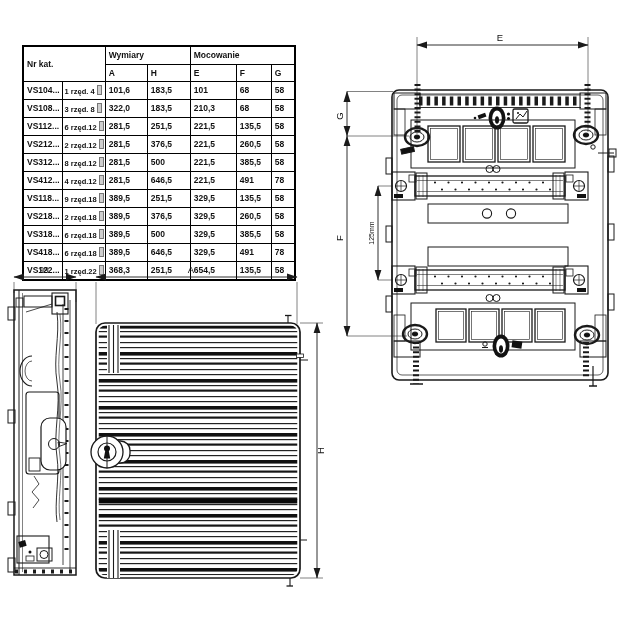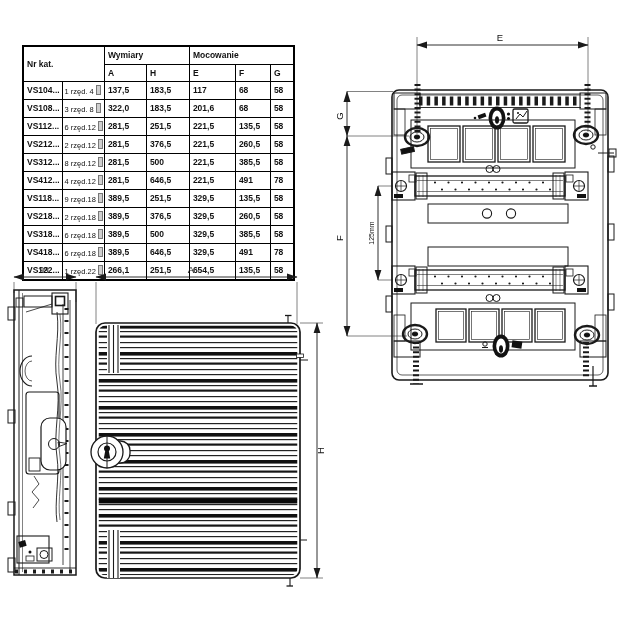--- a/index.html
+++ b/index.html
@@ -4,21 +4,21 @@
 <style>
   html,body{margin:0;padding:0}
   body{width:640px;height:640px;background:#ffffff;position:relative;overflow:hidden;
        font-family:"Liberation Sans",sans-serif;color:#111}
   .spec-table{position:absolute;left:22px;top:45px;border-collapse:collapse;table-layout:fixed;
               border:2px solid #000;background:#fff}
   .spec-table th,.spec-table td{border:1.2px solid #000;font-size:8.5px;line-height:1;
               padding:0 2px 0 3px;height:17px;text-align:left;vertical-align:middle;
               font-weight:bold;white-space:nowrap;overflow:hidden}
   .spec-table .hdr2 th{height:16px}
-  .spec-table td.cfg{font-weight:normal;font-size:7.5px;padding-left:2px;padding-right:1px}
+  .spec-table td.cfg{font-weight:bold;font-size:7.5px;padding-left:2px;padding-right:1px}
   .mod{display:inline-block;width:3px;height:8px;background:#cfcfcf;border:1px solid #777;
        margin-left:2px;vertical-align:-1px}
   svg{position:absolute;overflow:visible}
   svg text{font-family:"Liberation Sans",sans-serif;fill:#111}
 </style>
 </head>
 <body>
 
 <table class="spec-table">
   <colgroup>
@@ -39,32 +39,32 @@
   <tr class="hdr2">
     <th>A</th>
     <th>H</th>
     <th>E</th>
     <th>F</th>
     <th>G</th>
   </tr>
   <tr>
     <td>VS104...</td>
     <td class="cfg"><span>1 rzęd. 4</span><span class="mod"></span></td>
-    <td>137,5</td>
+    <td>101,6</td>
     <td>183,5</td>
-    <td>117</td>
+    <td>101</td>
     <td>68</td>
     <td>58</td>
   </tr>
   <tr>
     <td>VS108...</td>
     <td class="cfg"><span>3 rzęd. 8</span><span class="mod"></span></td>
     <td>322,0</td>
     <td>183,5</td>
-    <td>201,6</td>
+    <td>210,3</td>
     <td>68</td>
     <td>58</td>
   </tr>
   <tr>
     <td>VS112...</td>
     <td class="cfg"><span>6 rzęd.12</span><span class="mod"></span></td>
     <td>281,5</td>
     <td>251,5</td>
     <td>221,5</td>
     <td>135,5</td>
@@ -129,21 +129,21 @@
     <td class="cfg"><span>6 rzęd.18</span><span class="mod"></span></td>
     <td>389,5</td>
     <td>646,5</td>
     <td>329,5</td>
     <td>491</td>
     <td>78</td>
   </tr>
   <tr>
     <td>VS122...</td>
     <td class="cfg"><span>1 rzęd.22</span><span class="mod"></span></td>
-    <td>266,1</td>
+    <td>368,3</td>
     <td>251,5</td>
     <td>654,5</td>
     <td>135,5</td>
     <td>58</td>
   </tr>
 </tbody>
   </table>
 
 <svg style="left:335px;top:10px" width="305" height="385" viewBox="0 0 305 385">
   <defs>

